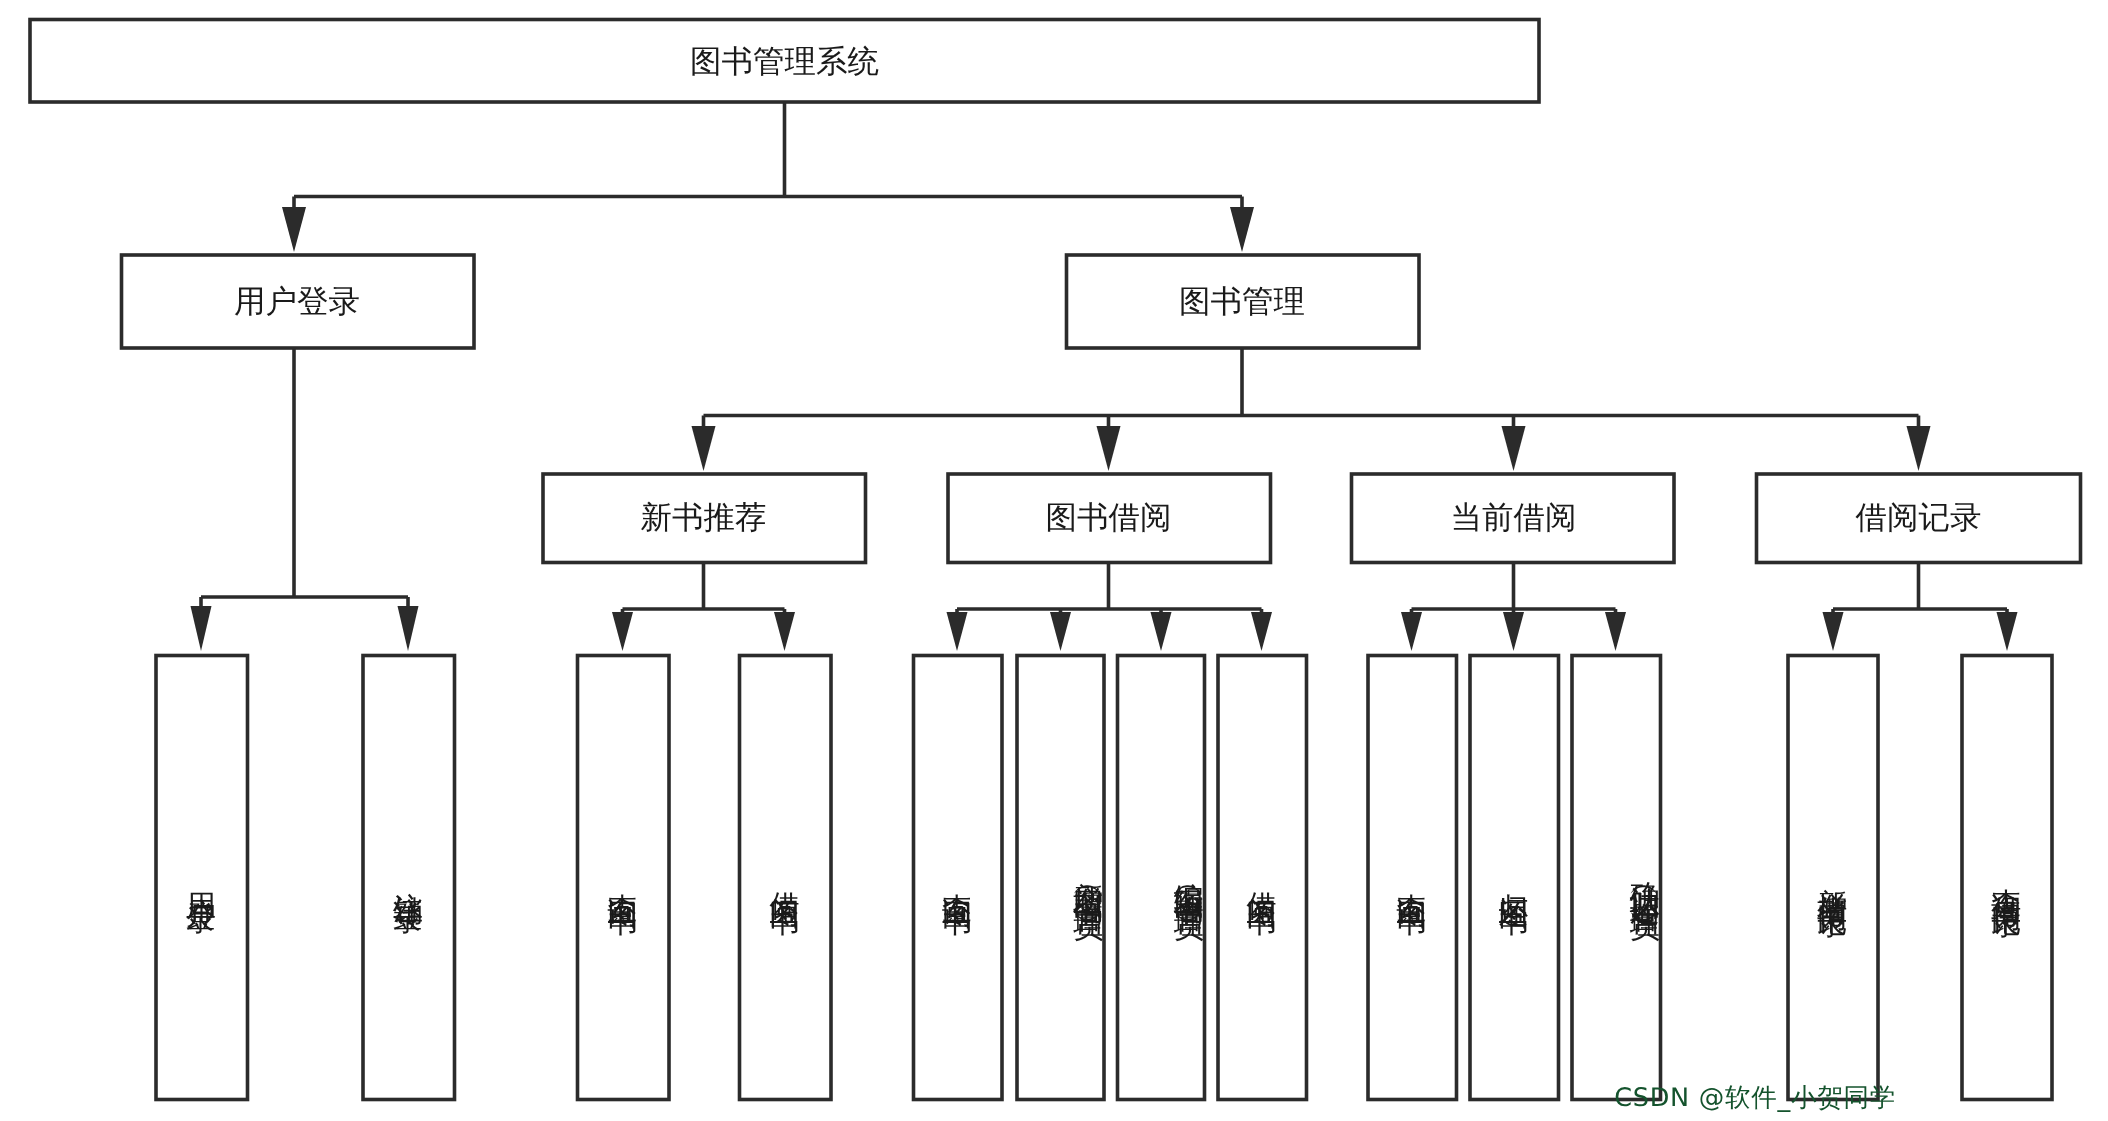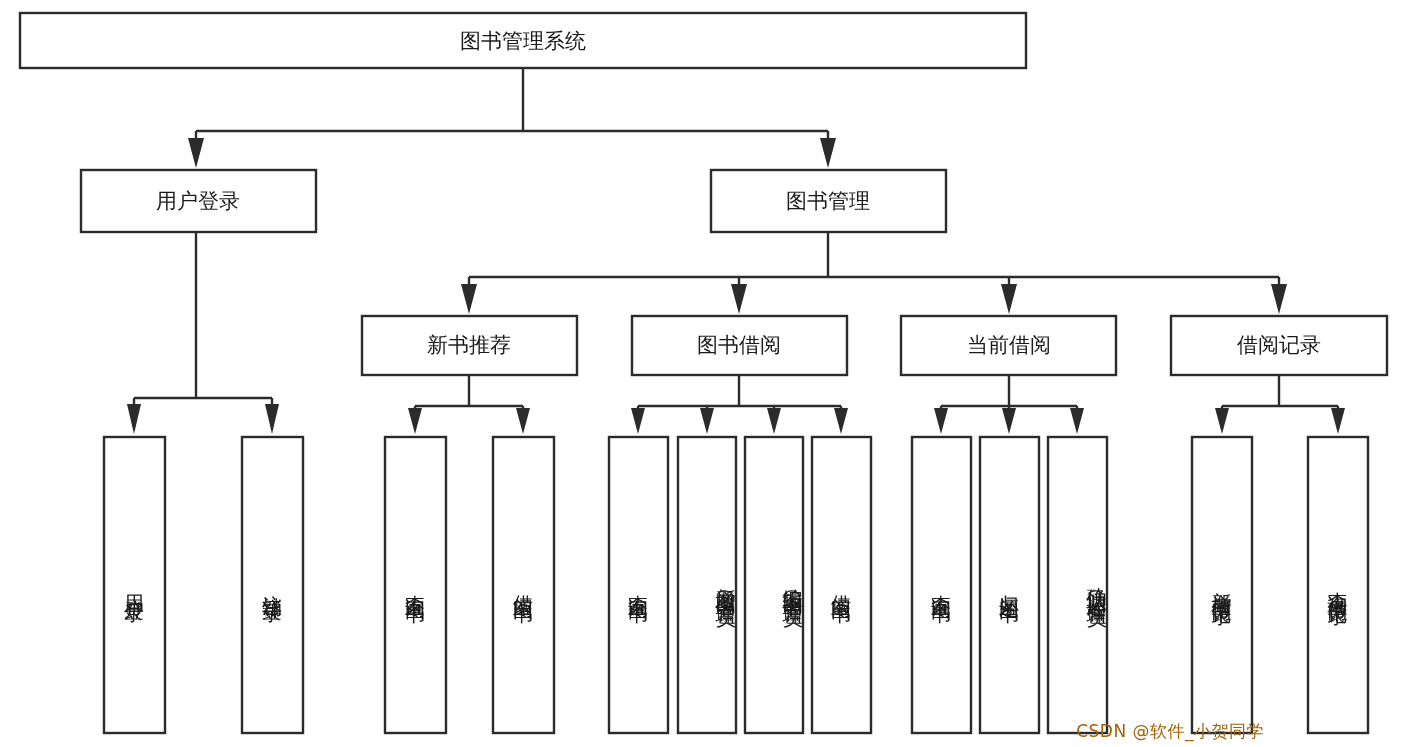--- a/index.html
+++ b/index.html
@@ -66,21 +66,21 @@
     justify-content: center;
     pointer-events: none;
     user-select: none;
   }
   #watermark {
     position: absolute;
     right: 8px;
     bottom: 4px;
     font-family: "DejaVu Sans", "Liberation Sans", sans-serif;
     font-size: 17px;
-    color: #a16207;
+    color: #14532d;
     white-space: nowrap;
     letter-spacing: 0.5px;
   }
 </style>
 </head>
 <body>
 
 <div id="diagram-root">
 
   <svg id="tree-svg" viewBox="0 0 1405 747">

